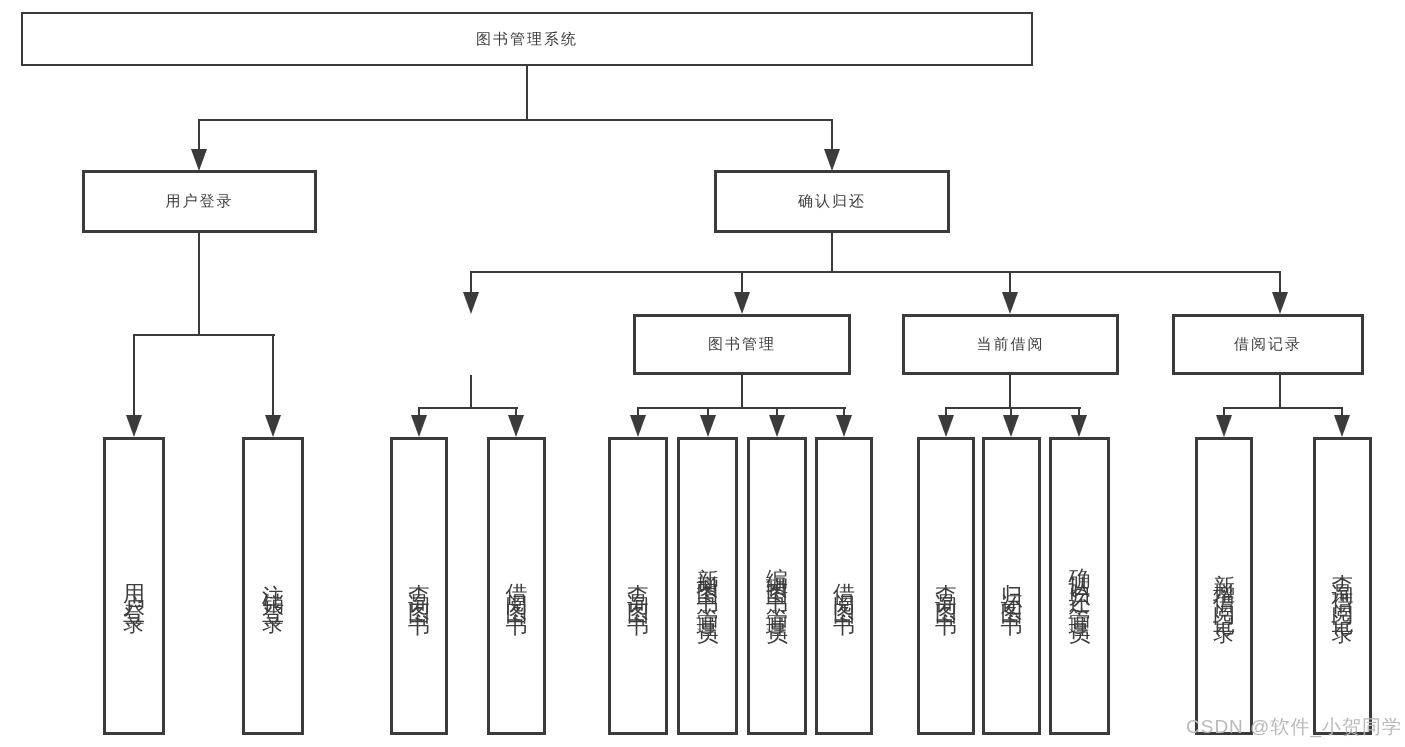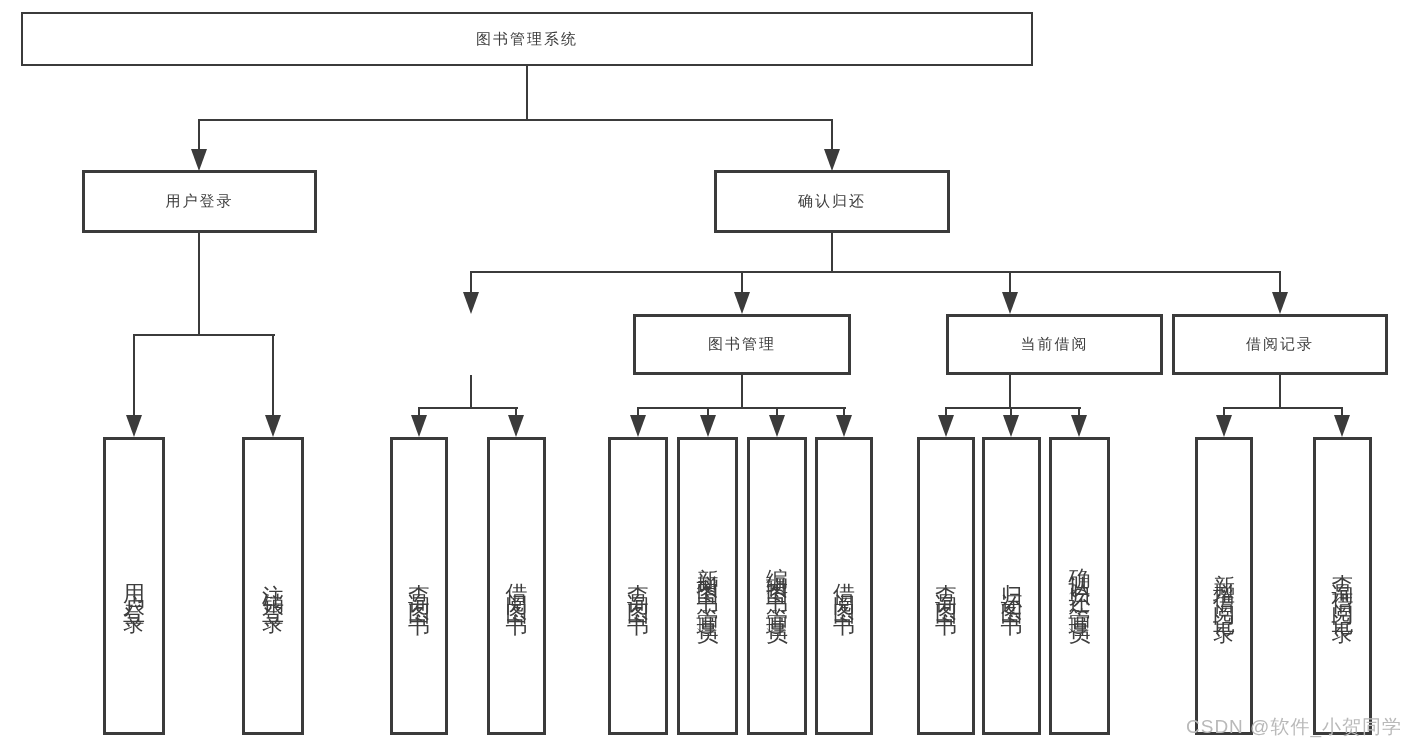--- a/index.html
+++ b/index.html
@@ -90,25 +90,25 @@
 
   <div class="box" style="left:714px; top:170px; width:236px; height:63px;">
     <span>确认归还</span>
   </div>
 
 
   <div class="box" style="left:633px; top:314px; width:218px; height:61px;">
     <span>图书管理</span>
   </div>
 
-  <div class="box" style="left:902px; top:314px; width:217px; height:61px;margin-left:44px;">
+  <div class="box" style="left:902px; top:314px; width:217px; height:61px;">
     <span>当前借阅</span>
   </div>
 
-  <div class="box" style="left:1172px; top:314px; width:216px; height:61px;">
+  <div class="box" style="left:1172px; top:314px; width:192px; height:61px;">
     <span>借阅记录</span>
   </div>
 
   <div class="vbox" style="left:103px; top:437px; width:62px; height:298px;">
     <span>用户登录</span>
   </div>
   <div class="vbox" style="left:242px; top:437px; width:62px; height:298px;">
     <span>注销登录</span>
   </div>
 

